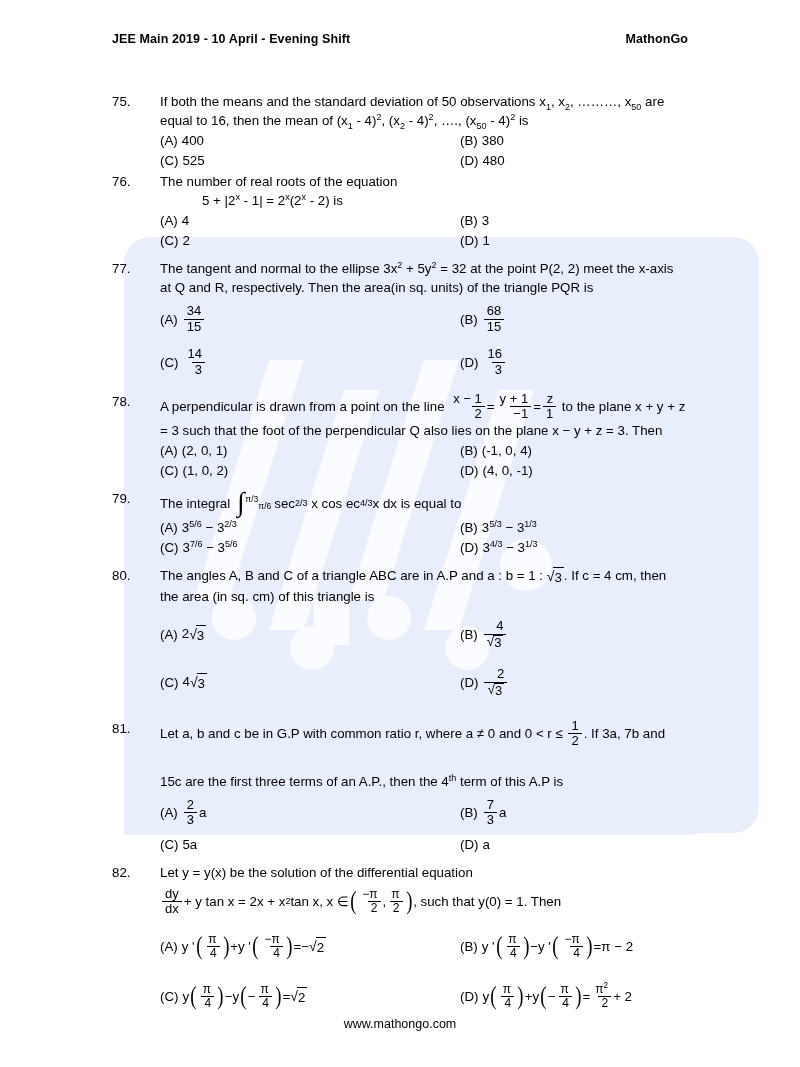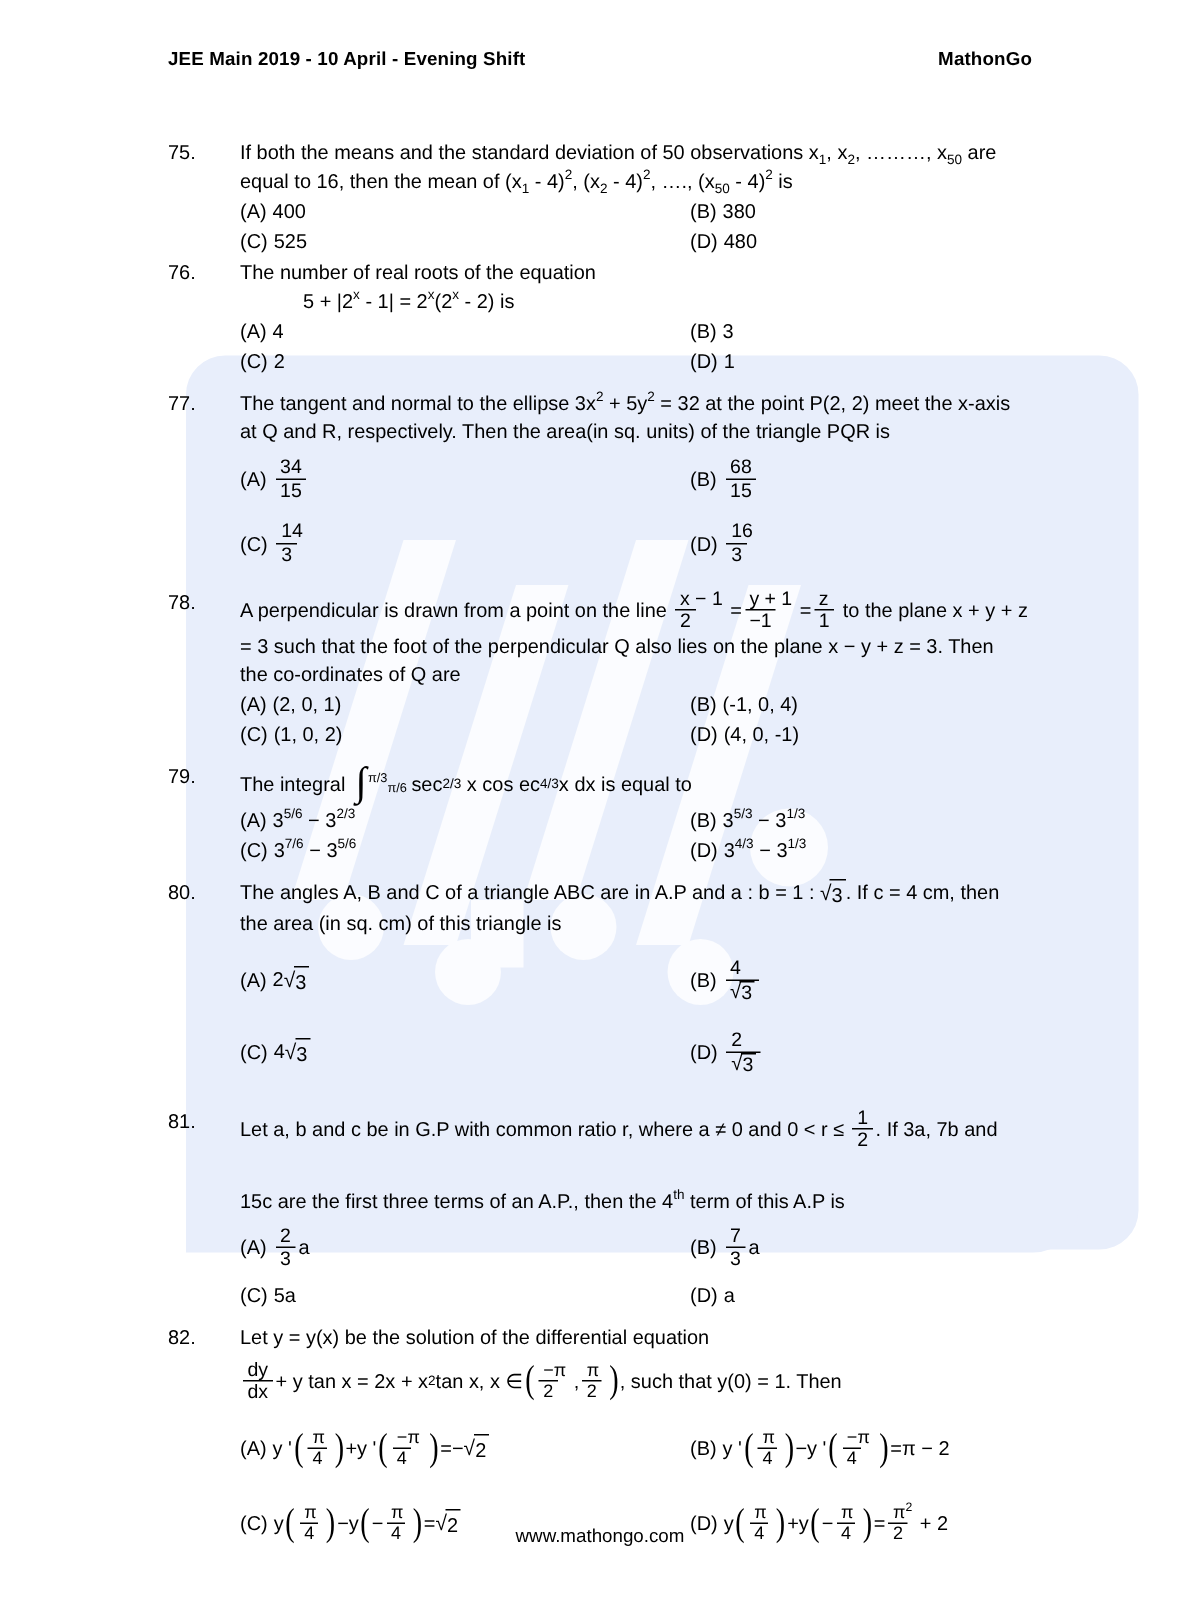--- a/index.html
+++ b/index.html
@@ -115,21 +115,21 @@
     font-size: 13.3px;
     line-height: 19px;
   }
   .opt-lbl { margin-right: 4px; white-space: nowrap; }
   .opts-tall .opt { align-items: center; min-height: 42px; }
 
   
   .frac {
     display: inline-flex;
     flex-direction: column;
-    align-items: flex-start;
+    align-items: flex-end;
     vertical-align: middle;
     margin: 0 2px;
     line-height: 1.08;
     font-size: 13px;
   }
   .frac .num { padding: 0 3px; }
   .frac .den { padding: 0 3px; border-top: 1.2px solid #000; }
   .frac-sm { font-size: 12px; }
 
   sup { font-size: 0.68em; vertical-align: super; line-height: 0; }
@@ -353,21 +353,20 @@
             <span class="den">−1</span>
           </span>
           <span>=</span>
           <span class="frac">
             <span class="num">z</span>
             <span class="den">1</span>
           </span>
           &nbsp;<span>to the plane x + y + z</span>
         </div>
         <div class="q-stem">= 3 such that the foot of the perpendicular Q also lies on the plane x − y + z = 3. Then</div>
-        <div class="q-stem nojust">the co-ordinates of Q are</div>
         <div class="opts">
           <div class="opt">
             <span class="opt-lbl">(A)</span>
             <span>(2, 0, 1)</span>
           </div>
           <div class="opt">
             <span class="opt-lbl">(B)</span>
             <span>(-1, 0, 4)</span>
           </div>
         </div>

